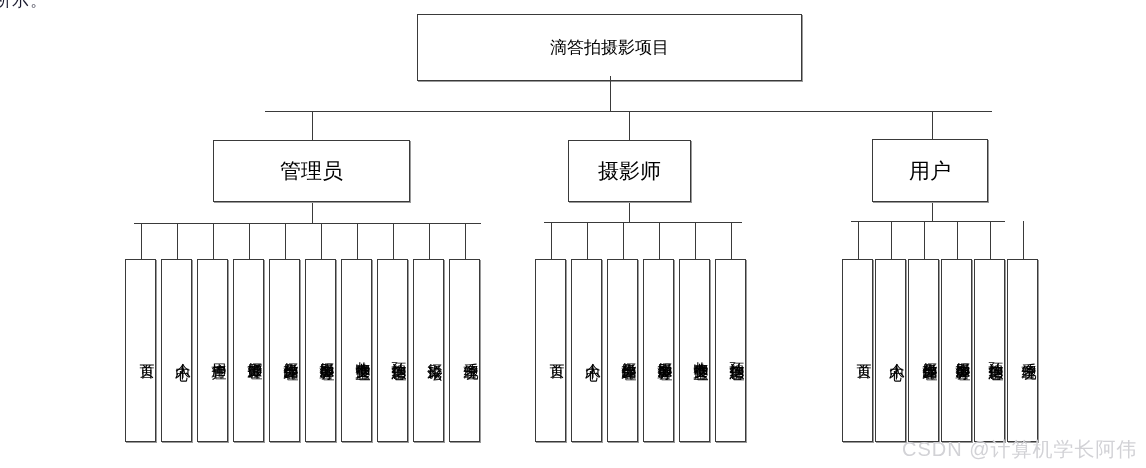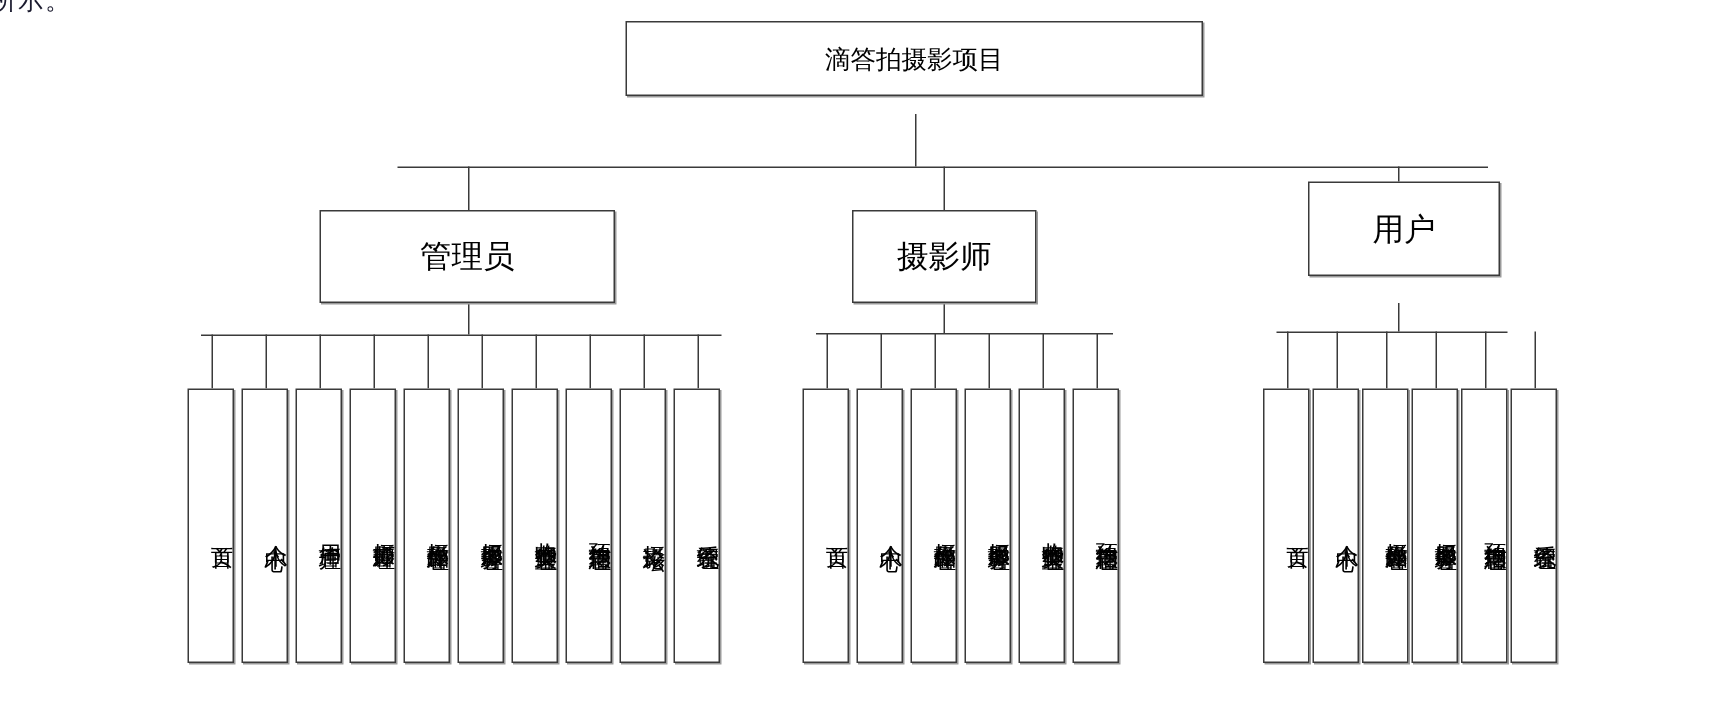--- a/index.html
+++ b/index.html
@@ -58,21 +58,21 @@
     pointer-events:none;
   }
 </style>
 </head>
 <body>
 
 <div id="stage">
 
   <div class="caption">所示。</div>
 
-  <div class="node root" id="root-node" style="left: 417px; top: 14px; width: 385px; height: 50px;">滴答拍摄影项目</div>
+  <div class="node root" id="root-node" style="left: 417px; top: 14px; width: 385px; height: 67px;">滴答拍摄影项目</div>
 
   <div id="connectors">
       <div class="vline" style="left: 610px; top: 76px; height: 35px;"></div>
       <div class="hline" style="left: 265px; top: 111px; width: 727px;"></div>
       <div class="vline" style="left: 312px; top: 111px; height: 29px;"></div>
       <div class="vline" style="left: 312px; top: 202px; height: 21px;"></div>
       <div class="hline" style="left: 134px; top: 223px; width: 347px;"></div>
       <div class="vline" style="left: 140.5px; top: 223px; height: 36px;"></div>
       <div class="vline" style="left: 176.5px; top: 223px; height: 36px;"></div>
       <div class="vline" style="left: 212.5px; top: 223px; height: 36px;"></div>
@@ -98,21 +98,21 @@
       <div class="vline" style="left: 857.5px; top: 221px; height: 38px;"></div>
       <div class="vline" style="left: 890.5px; top: 221px; height: 38px;"></div>
       <div class="vline" style="left: 923.5px; top: 221px; height: 38px;"></div>
       <div class="vline" style="left: 956.5px; top: 221px; height: 38px;"></div>
       <div class="vline" style="left: 989.5px; top: 221px; height: 38px;"></div>
       <div class="vline" style="left: 1022.5px; top: 221px; height: 38px;"></div>
     </div>
   <div id="branches">
       <div class="node lvl2" style="left: 213px; top: 140px; width: 197px; height: 62px;">管理员</div>
       <div class="node lvl2" style="left: 568px; top: 140px; width: 123px; height: 62px;">摄影师</div>
-      <div class="node lvl2" style="left: 872px; top: 121px; width: 128px; height: 63px;">用户</div>
+      <div class="node lvl2" style="left: 872px; top: 139px; width: 116px; height: 63px;">用户</div>
     </div>
   <div id="leaves">
       <div class="node leaf" style="left: 125px; top: 259px; width: 31px; height: 183px;">首页</div>
       <div class="node leaf" style="left: 161px; top: 259px; width: 31px; height: 183px;">个人中心</div>
       <div class="node leaf" style="left: 197px; top: 259px; width: 31px; height: 183px;">用户管理</div>
       <div class="node leaf" style="left: 233px; top: 259px; width: 31px; height: 183px;">摄影师管理</div>
       <div class="node leaf" style="left: 269px; top: 259px; width: 31px; height: 183px;">摄影作品管理</div>
       <div class="node leaf" style="left: 305px; top: 259px; width: 31px; height: 183px;">摄影服务管理</div>
       <div class="node leaf" style="left: 341px; top: 259px; width: 31px; height: 183px;">收费类型管理</div>
       <div class="node leaf" style="left: 377px; top: 259px; width: 31px; height: 183px;">预约信息管理</div>
@@ -125,13 +125,14 @@
       <div class="node leaf" style="left: 679px; top: 259px; width: 31px; height: 183px;">收费类型管理</div>
       <div class="node leaf" style="left: 715px; top: 259px; width: 31px; height: 183px;">预约信息管理</div>
       <div class="node leaf" style="left: 842px; top: 259px; width: 31px; height: 183px;">首页</div>
       <div class="node leaf" style="left: 875px; top: 259px; width: 31px; height: 183px;">个人中心</div>
       <div class="node leaf" style="left: 908px; top: 259px; width: 31px; height: 183px;">摄影作品管理</div>
       <div class="node leaf" style="left: 941px; top: 259px; width: 31px; height: 183px;">摄影服务管理</div>
       <div class="node leaf" style="left: 974px; top: 259px; width: 31px; height: 183px;">预约信息管理</div>
       <div class="node leaf" style="left: 1007px; top: 259px; width: 31px; height: 183px;">系统管理</div>
     </div>
 
+  <div class="watermark" id="watermark" style="left: 902px; top: 436px;">CSDN @计算机学长阿伟</div>
 </div>
 
 </body></html>

